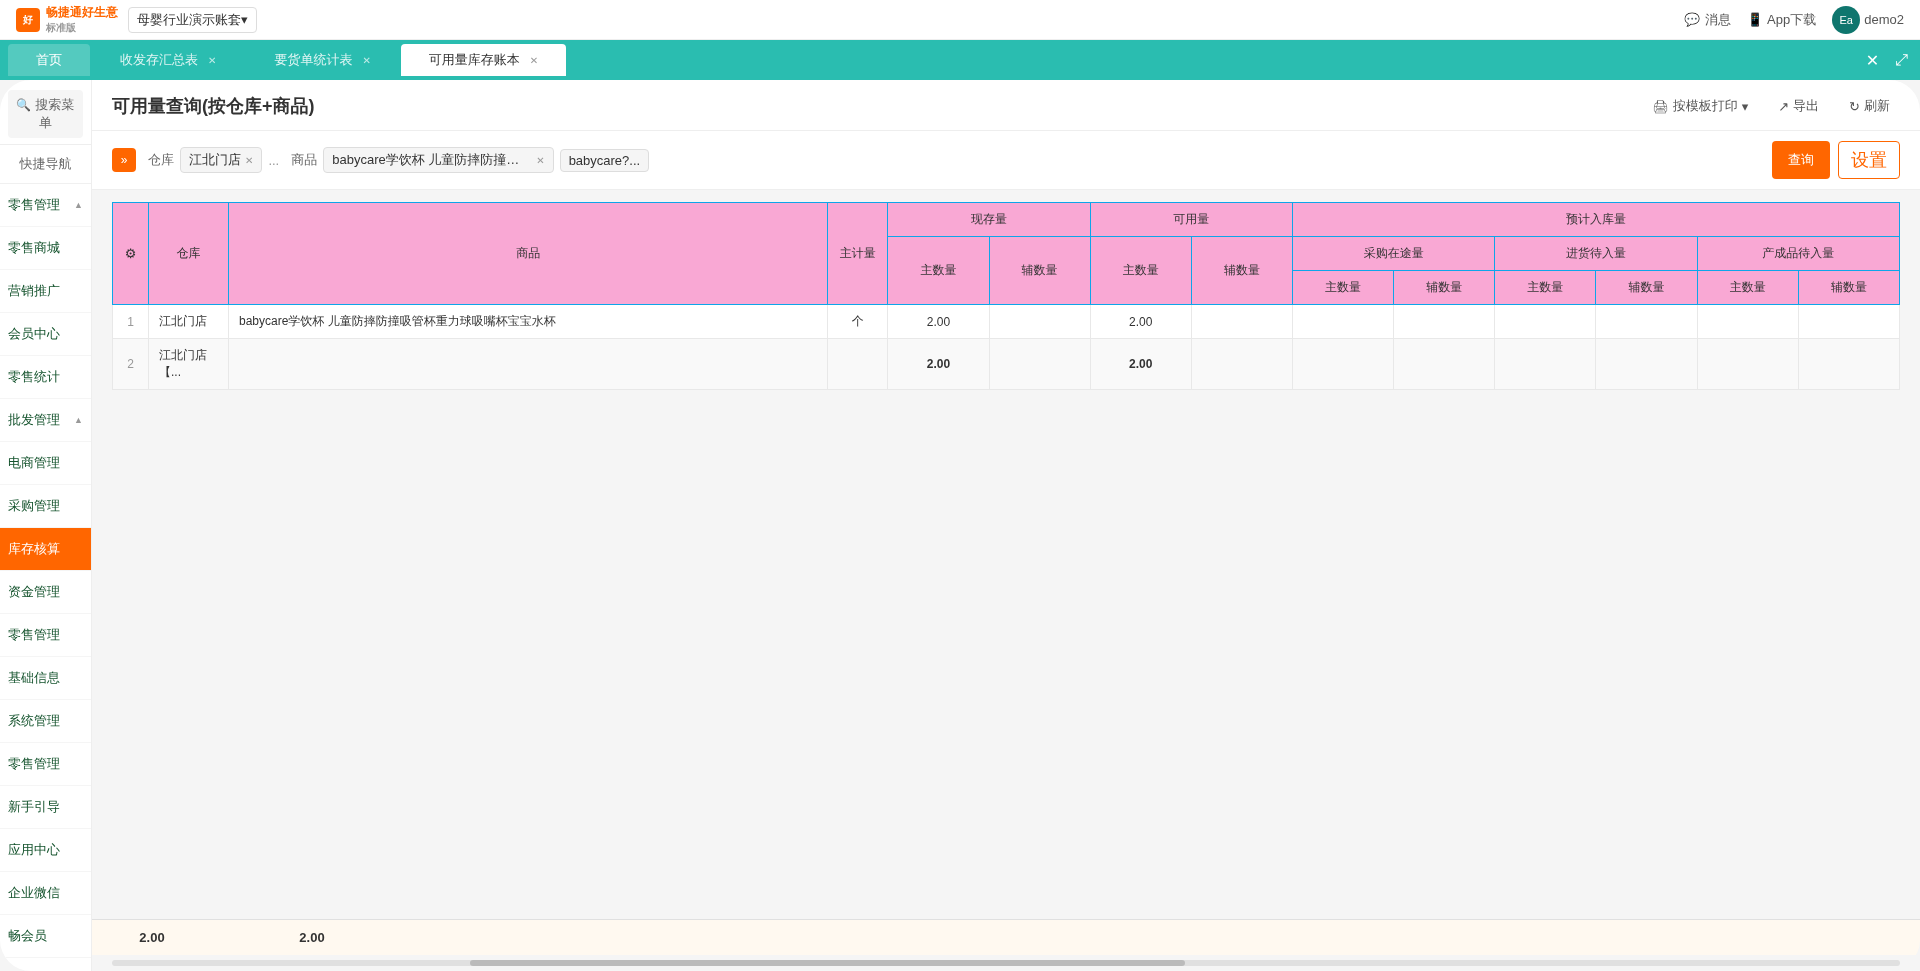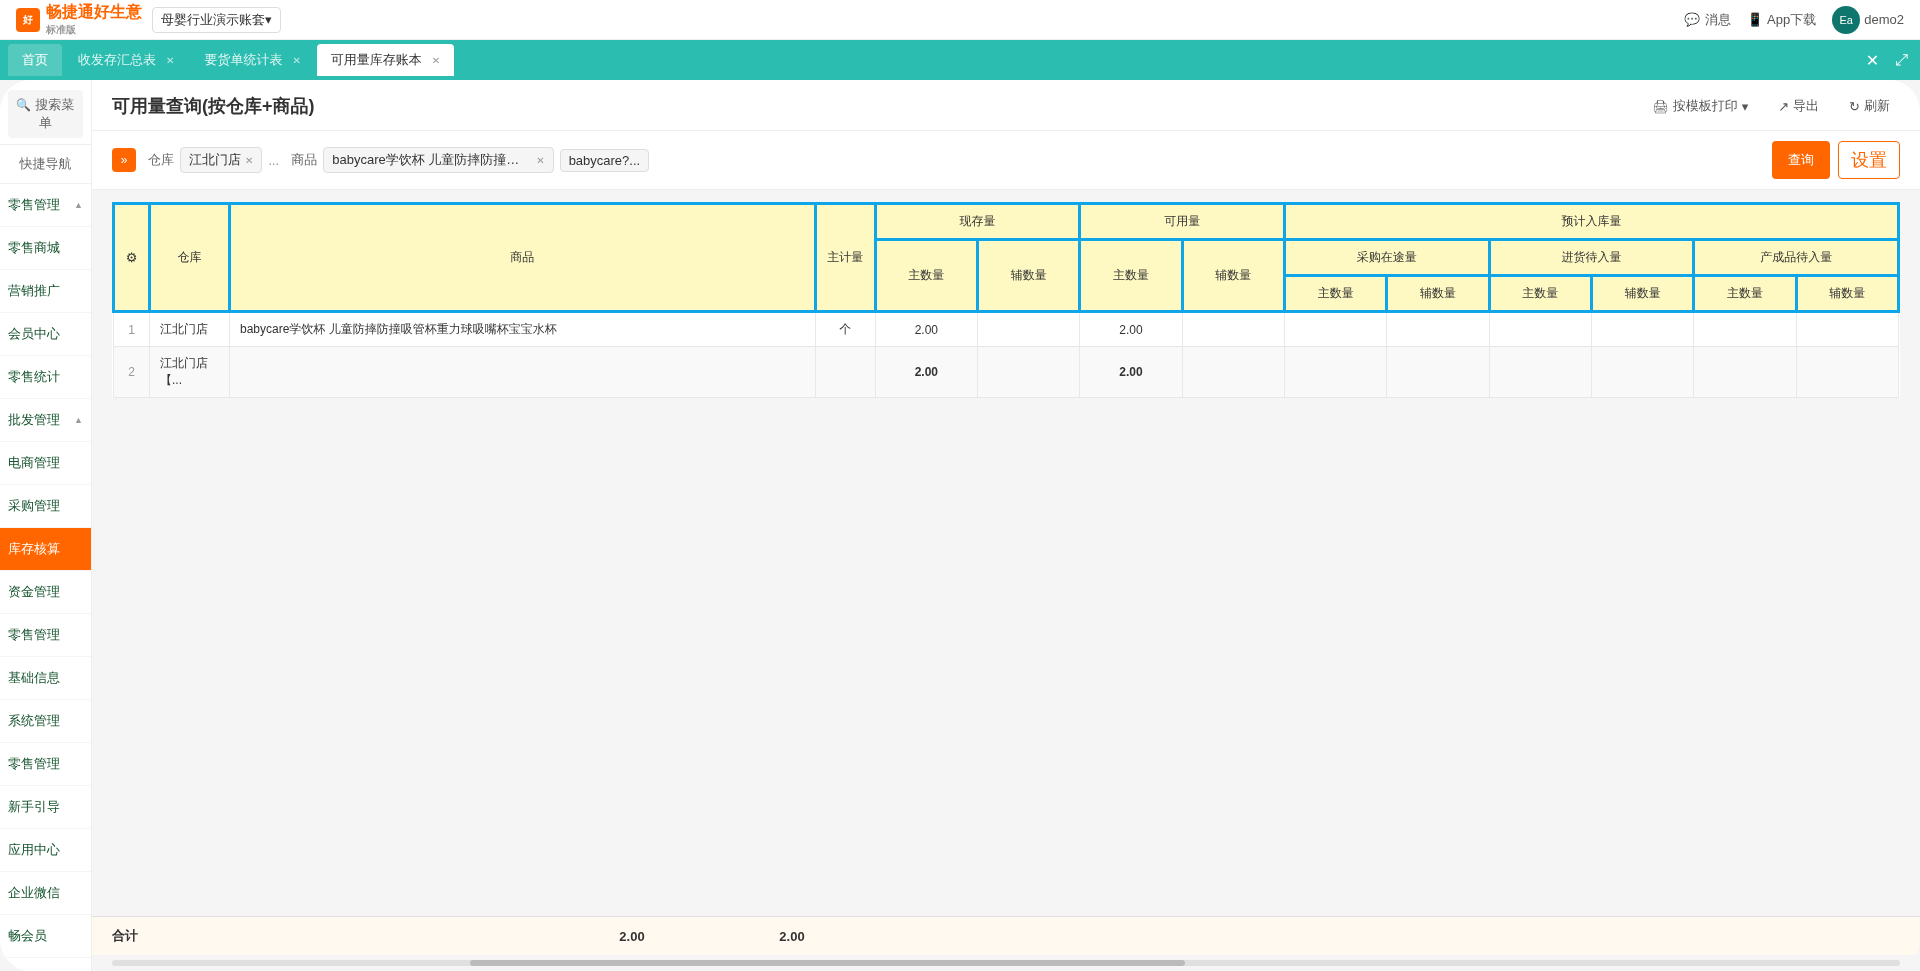--- a/index.html
+++ b/index.html
@@ -83,21 +83,21 @@
       display: flex;
       align-items: center;
       padding: 0 8px;
       gap: 2px;
       flex-shrink: 0;
     }
     .tab {
       height: 32px;
       display: flex;
       align-items: center;
-      padding: 0 14px;
+      padding: 0 28px;
       border-radius: 4px 4px 0 0;
       cursor: pointer;
       font-size: 13px;
       gap: 6px;
       color: rgba(255,255,255,0.85);
     }
     .tab.active {
       background: #fff;
       color: #333;
     }
@@ -311,22 +311,22 @@
       overflow: auto;
       padding: 12px 20px;
     }
     table {
       width: 100%;
       border-collapse: collapse;
       background: #fff;
       border: 1px solid #e0e0e0;
     }
     thead tr th {
-      background: #fef9c3;
-      border: 3px solid #0ea5e9;
+      background: #f9a8d4;
+      border: 1px solid #0ea5e9;
       padding: 8px 10px;
       text-align: center;
       font-weight: normal;
       color: #333;
       font-size: 12px;
       white-space: nowrap;
     }
     tbody tr td {
       border: 1px solid #e8e8e8;
       padding: 8px 10px;
@@ -387,21 +387,21 @@
     }
   </style>
 </head>
 <body>
 
 <div class="top-bar">
   <div class="top-bar-left">
     <div class="logo-area">
       <div class="logo-icon">好</div>
       <div>
-        <div style="font-size:16px; font-weight:bold; color:#ff6600;">畅捷通好生意</div>
+        <div style="font-size:12px; font-weight:bold; color:#ff6600;">畅捷通好生意</div>
         <div style="font-size:10px; color:#999;">标准版</div>
       </div>
     </div>
     <div class="industry-selector">
       <span>母婴行业演示账套</span>
       <span>▾</span>
     </div>
   </div>
   <div class="top-bar-right">
     <div class="icon-btn">
@@ -619,23 +619,20 @@
             <td></td>
             <td></td>
             <td></td>
           </tr>
         </tbody>
       </table>
     </div>
 
     <div class="table-footer">
       <div class="footer-cells">
-        <div style="display:flex; align-items:center; min-width:480px;">
-          <span class="footer-label">合计</span>
-        </div>
         <div style="min-width:80px; text-align:center;">
           <span class="footer-val">2.00</span>
         </div>
         <div style="min-width:80px; text-align:center;"></div>
         <div style="min-width:80px; text-align:center;">
           <span class="footer-val">2.00</span>
         </div>
       </div>
     </div>
 

